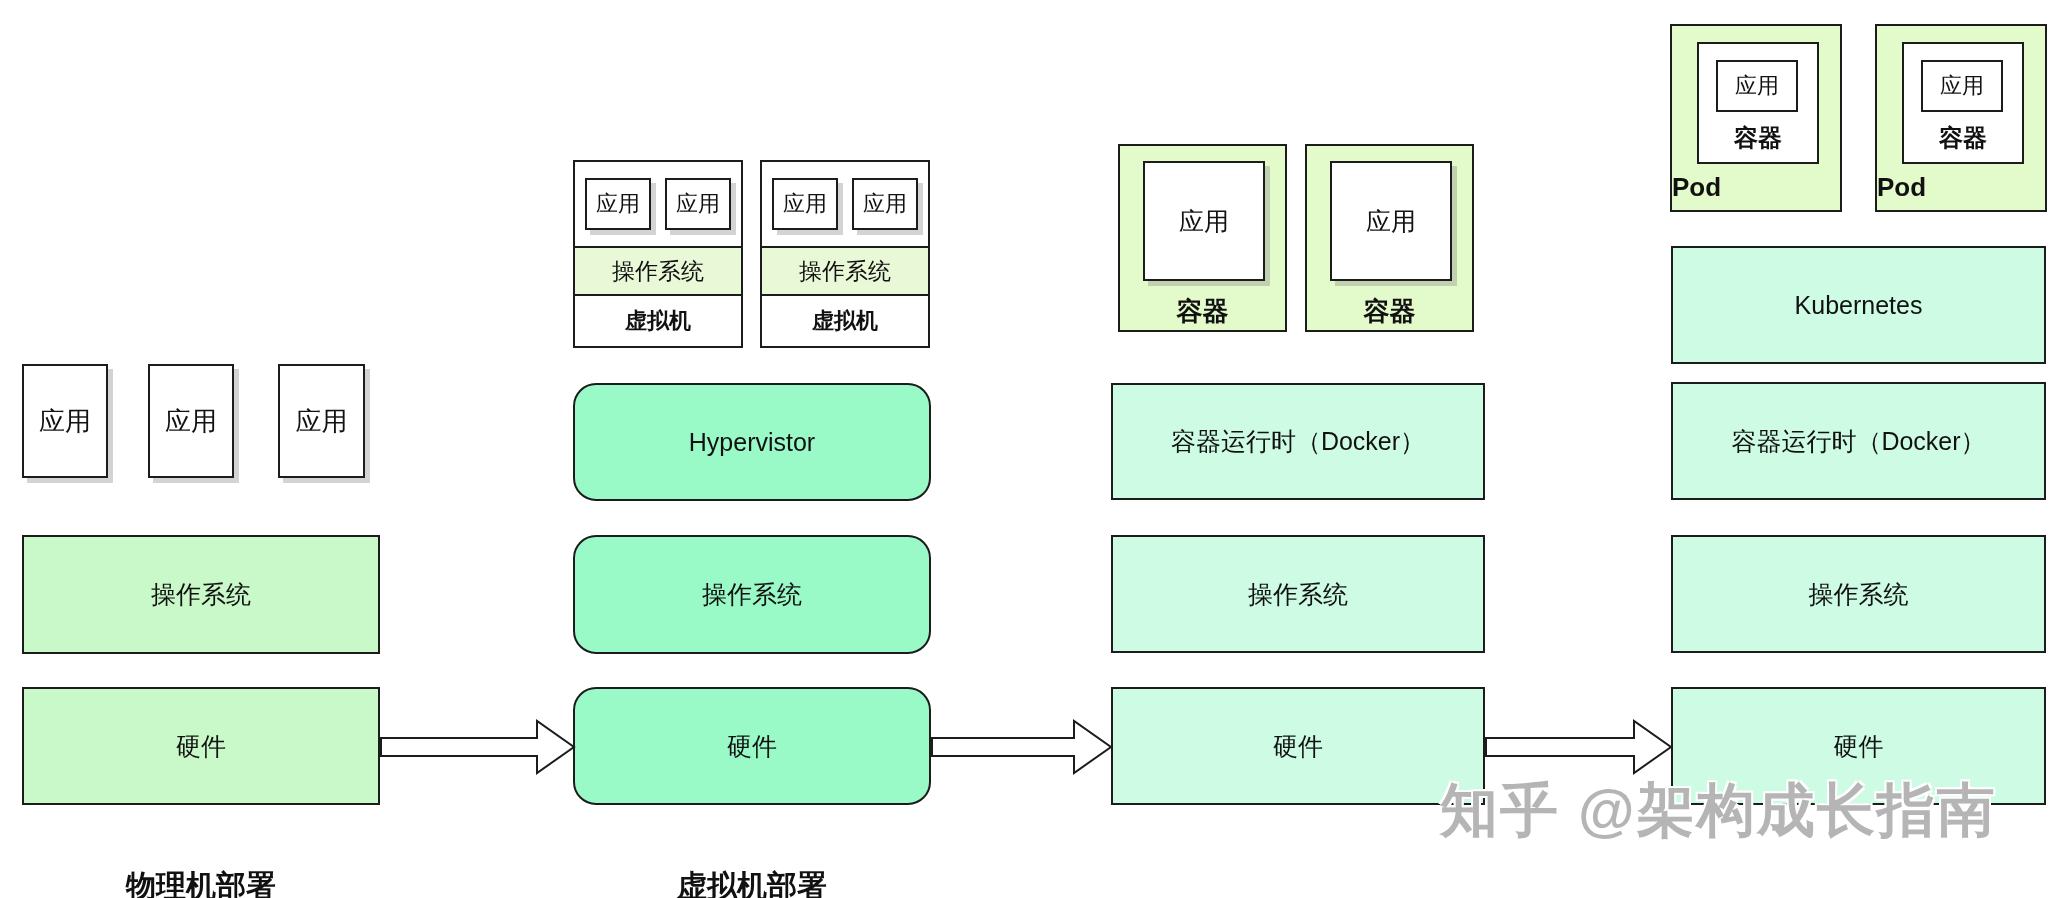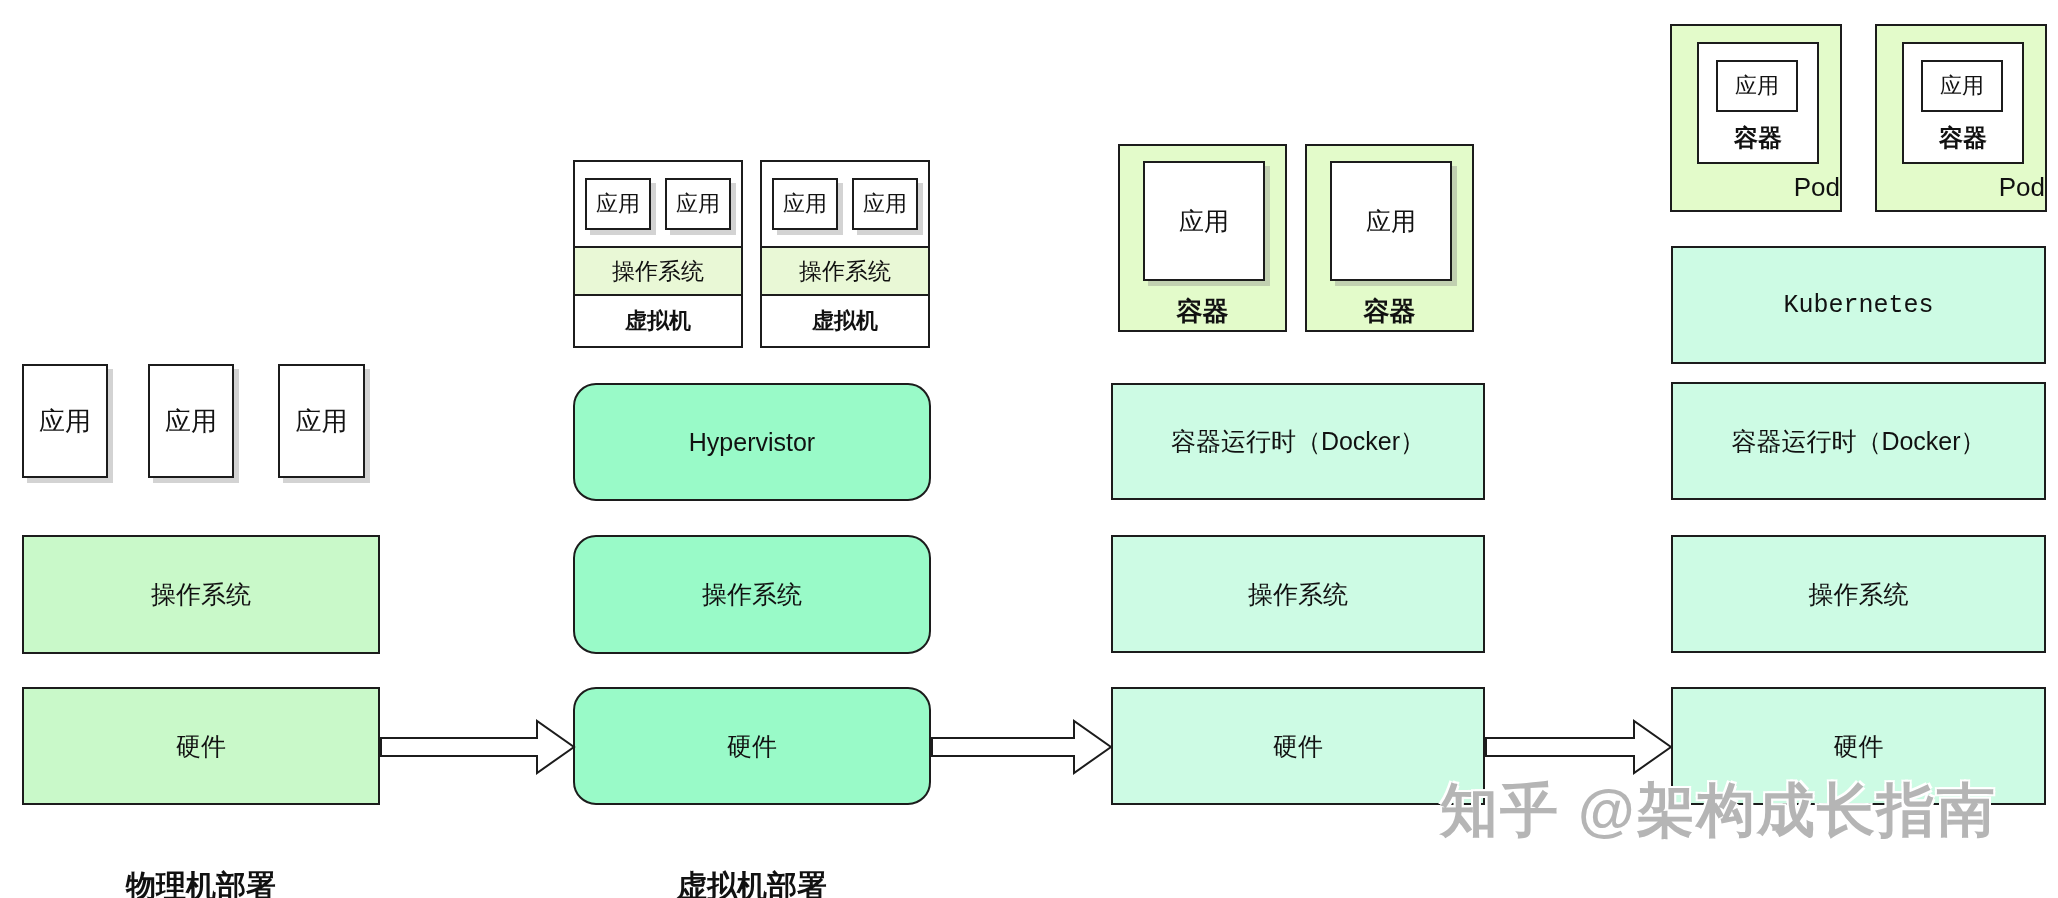--- a/index.html
+++ b/index.html
@@ -40,22 +40,22 @@
               font-size:26px;font-weight:bold;}
 
   
   .pod-container{position:absolute;left:25px;top:16px;width:122px;height:122px;border:2px solid #1c1c1c;
                  box-sizing:border-box;background:#fff;}
   .pod-app{position:absolute;left:17px;top:16px;width:82px;height:52px;border:2px solid #1c1c1c;
            box-sizing:border-box;background:#fff;display:flex;align-items:center;justify-content:center;
            font-size:22px;}
   .pod-cont-label{position:absolute;left:0;top:78px;width:100%;text-align:center;
                   font-size:24px;font-weight:bold;}
-  .pod-label{position:absolute;left:0;top:146px;width:100%;text-align:right;
-             font-size:26px;font-weight:normal;}
+  .pod-label{position:absolute;left:0;top:146px;width:100%;text-align:left;
+             font-size:26px;font-weight:bold;}
 
   .flow-arrow{position:absolute;}
 
   .watermark{position:absolute;left:1440px;top:772px;font-size:58px;font-weight:bold;
              color:rgba(168,168,168,0.85);white-space:nowrap;letter-spacing:2px;
              text-shadow:-2px -2px 0 #fff,2px -2px 0 #fff,-2px 2px 0 #fff,2px 2px 0 #fff;
              z-index:10;}
 </style>
 </head>
 <body>
@@ -117,21 +117,21 @@
     <div class="pod-label">Pod</div>
   </div>
   <div class="box fill-pod" style="left:1875px;top:24px;width:172px;height:188px;">
     <div class="pod-container">
       <div class="pod-app">应用</div>
       <div class="pod-cont-label">容器</div>
     </div>
     <div class="pod-label">Pod</div>
   </div>
 
-  <div class="box fill-mint big-label" style="left:1671px;top:246px;width:375px;height:118px;font-family:Liberation Mono, monospace;">Kubernetes</div>
+  <div class="box fill-mint big-label" style="left:1671px;top:246px;width:375px;height:118px;">Kubernetes</div>
   <div class="box fill-mint big-label" style="left:1671px;top:382px;width:375px;height:118px;">容器运行时（Docker）</div>
   <div class="box fill-mint big-label" style="left:1671px;top:535px;width:375px;height:118px;">操作系统</div>
   <div class="box fill-mint big-label" style="left:1671px;top:687px;width:375px;height:118px;">硬件</div>
 
 
   <svg class="flow-arrow" style="left:380px;top:718px;" width="196" height="58" viewBox="0 0 196 58">
     <polygon points="1,20 157,20 157,3 194,29 157,55 157,38 1,38" fill="#ffffff" stroke="#1c1c1c" stroke-width="2"></polygon>
   </svg>
   <svg class="flow-arrow" style="left:931px;top:718px;" width="182" height="58" viewBox="0 0 182 58">
     <polygon points="1,20 143,20 143,3 180,29 143,55 143,38 1,38" fill="#ffffff" stroke="#1c1c1c" stroke-width="2"></polygon>

